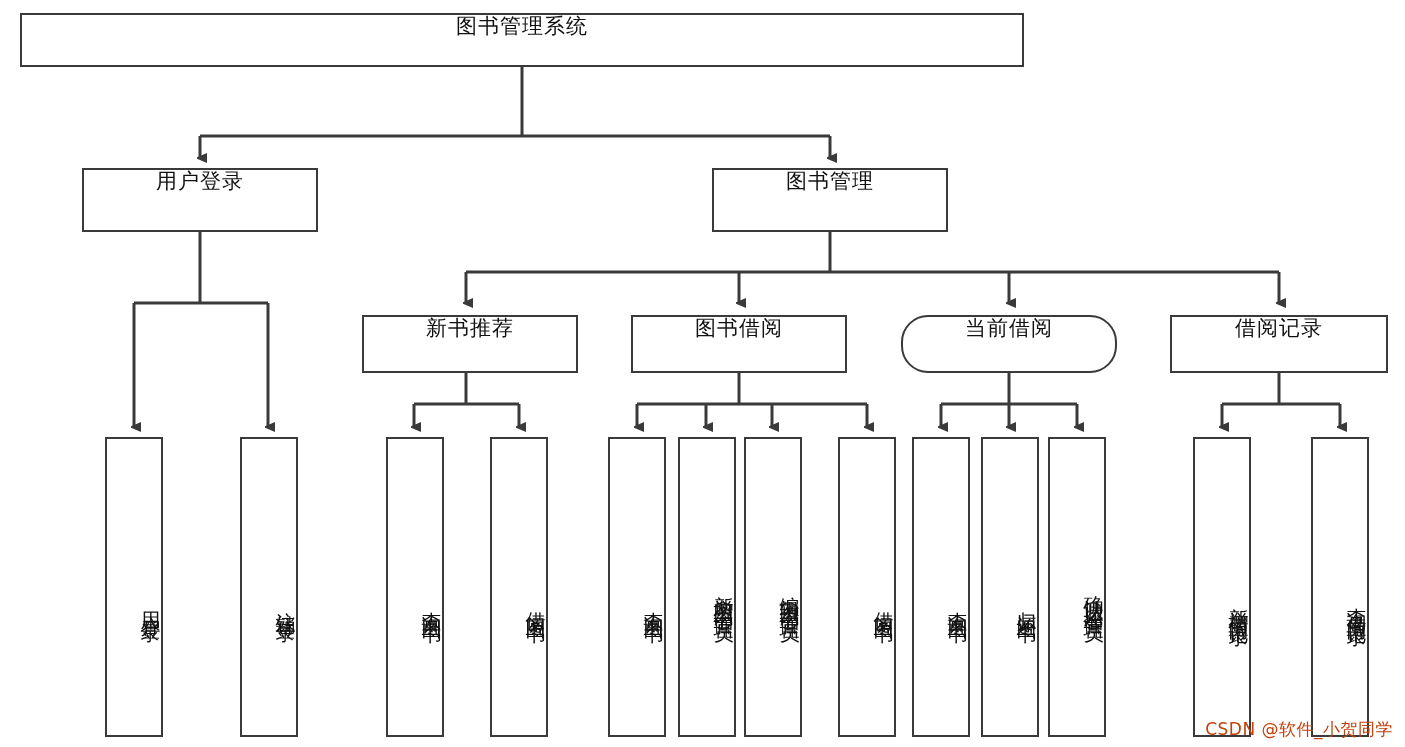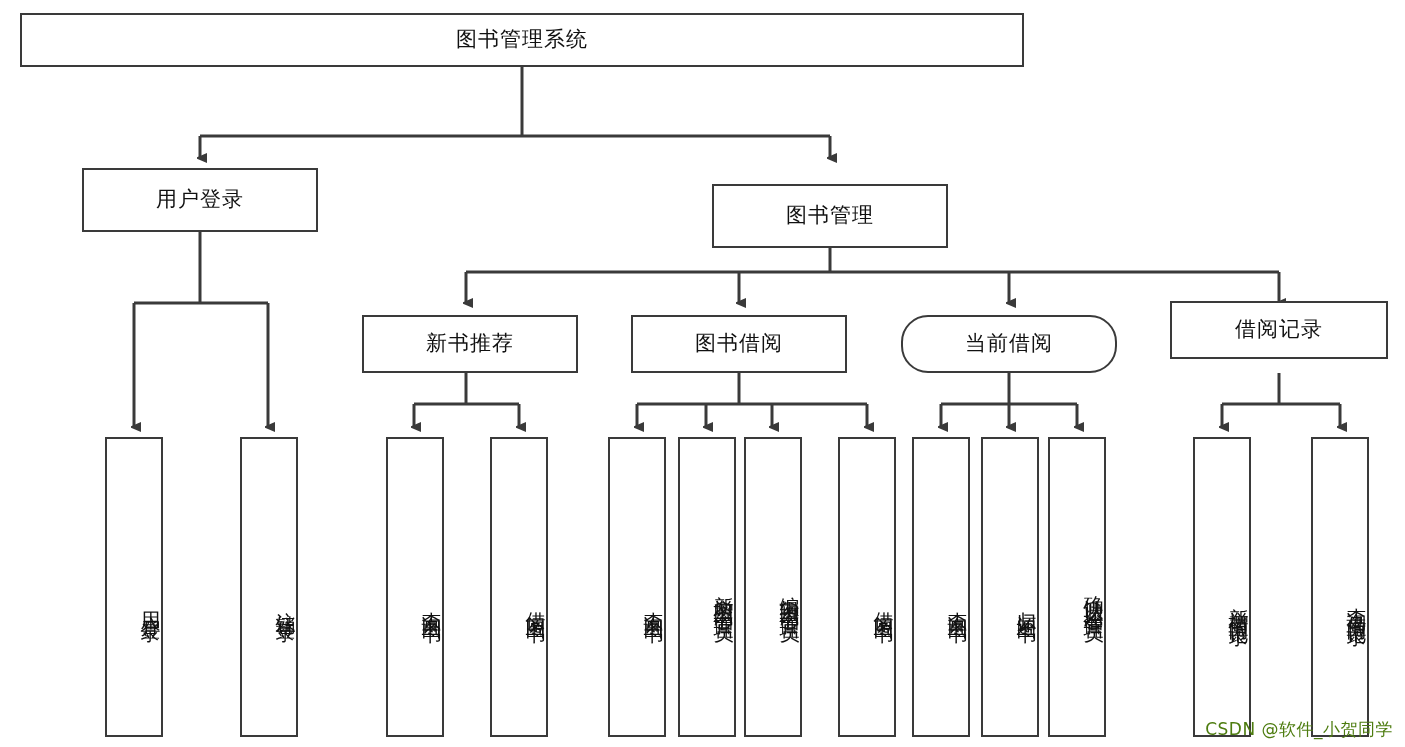--- a/index.html
+++ b/index.html
@@ -11,21 +11,20 @@
   }
   #canvas{position:relative;width:1405px;height:747px;}
   #edges{position:absolute;left:0;top:0;width:1405px;height:747px;}
 
   .node{
     position:absolute;
     box-sizing:border-box;
     background:#ffffff;
     border:2px solid #3a3a3a;
     display:flex;
-    align-items:center;
     justify-content:center;
     color:#111111;
     z-index:2;
   }
   .node.h{
     font-size:21px;
     letter-spacing:1px;
     line-height:1.1;
   }
   .node.v{
@@ -39,21 +38,21 @@
     padding-top:34px;
   }
   .node.v.pad-lo{padding-top:22px;}
   .node .lbl{display:block;white-space:pre;}
 
   .watermark{
     position:absolute;
     right:12px;
     bottom:6px;
     font-size:17px;
-    color:#4d7c0f;
+    color:#c2410c;
     letter-spacing:0.5px;
     z-index:3;
     white-space:nowrap;
   }
 </style>
 </head>
 <body>
 
 <div id="canvas">
 
@@ -110,34 +109,34 @@
     </g>
   </svg>
 
   <div class="node h" style="left:20px;top:13px;width:1004px;height:54px;">
     <span class="lbl">图书管理系统</span>
   </div>
 
   <div class="node h" style="left:82px;top:168px;width:236px;height:64px;">
     <span class="lbl">用户登录</span>
   </div>
-  <div class="node h" style="left:712px;top:168px;width:236px;height:64px;margin-top:16px;">
+  <div class="node h" style="left:712px;top:168px;width:236px;height:64px;">
     <span class="lbl">图书管理</span>
   </div>
 
   <div class="node h" style="left:631px;top:315px;width:216px;height:58px;">
     <span class="lbl">图书借阅</span>
   </div>
   <div class="node h" style="left:362px;top:315px;width:216px;height:58px;">
     <span class="lbl">新书推荐</span>
   </div>
   <div class="node h" style="left:901px;top:315px;width:216px;height:58px;border-radius:27px;">
     <span class="lbl">当前借阅</span>
   </div>
-  <div class="node h" style="left:1170px;top:301px;width:218px;height:58px;">
+  <div class="node h" style="left:1170px;top:315px;width:218px;height:58px;">
     <span class="lbl">借阅记录</span>
   </div>
 
   <div class="node v" style="left:105px;top:437px;width:58px;height:300px;">
     <span class="lbl">用户登录</span>
   </div>
   <div class="node v" style="left:240px;top:437px;width:58px;height:300px;">
     <span class="lbl">注销登录</span>
   </div>
 

